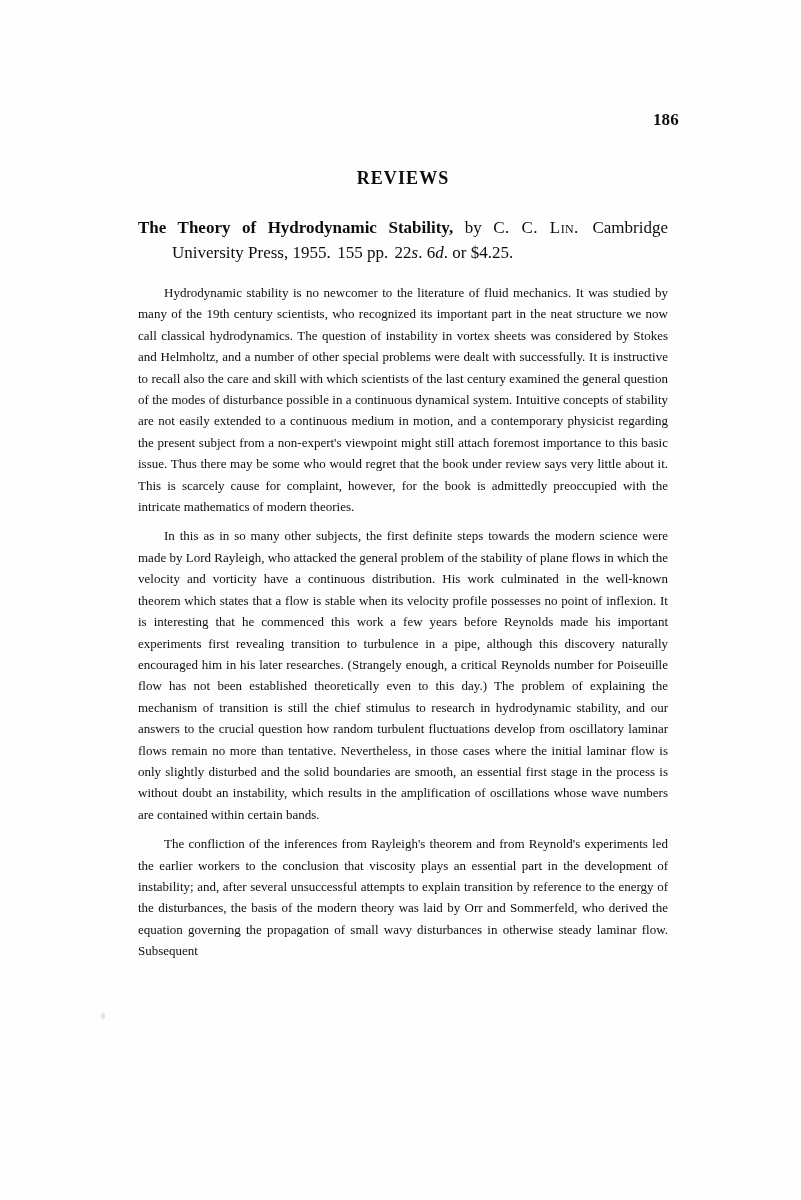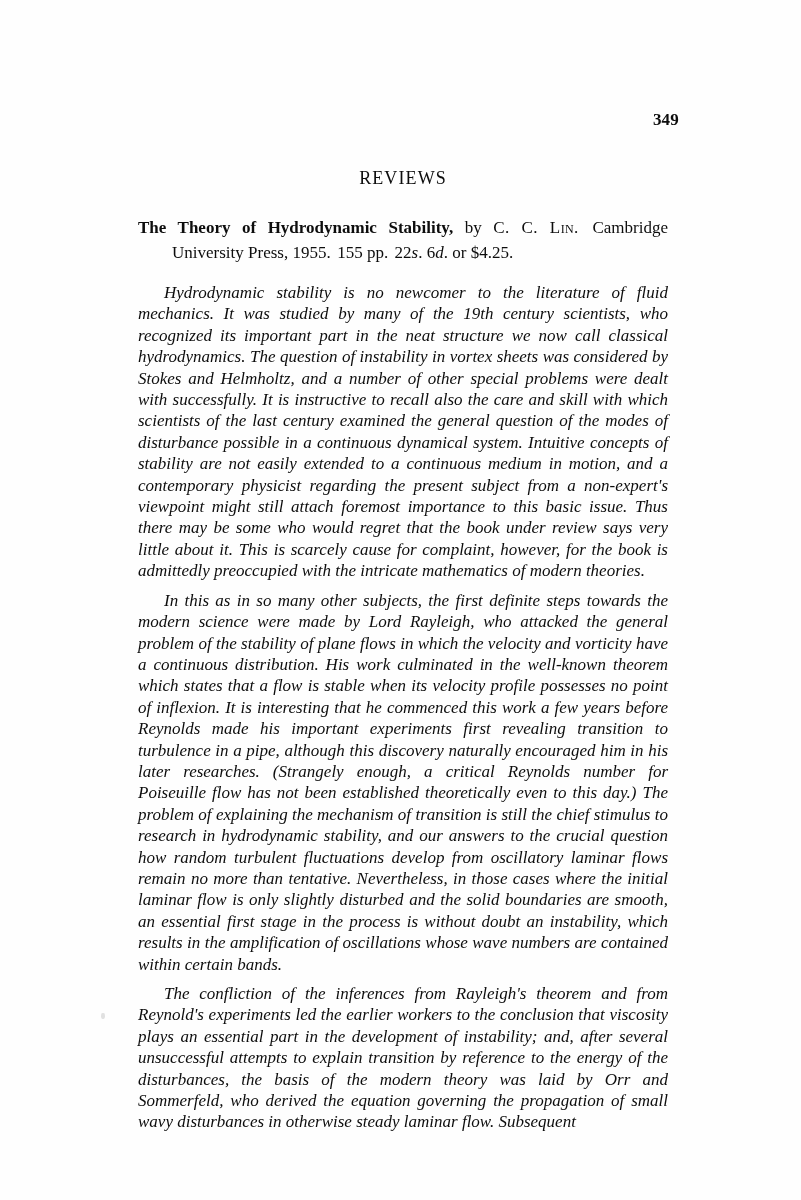--- a/index.html
+++ b/index.html
@@ -42,21 +42,21 @@
     left: 138px;
     top: 168px;
     width: 530px;
   }
 
   .section-heading {
     text-align: center;
     font-size: 18px;
     letter-spacing: 1.1px;
     margin: 0 0 26px 0;
-    font-weight: 400;
+    font-weight: 700;
   }
 
   
   .citation {
     font-size: 17px;
     line-height: 25px;
     text-align: justify;
     text-justify: inter-word;
     margin: 8px 0 17px 0;
     padding-left: 34px;
@@ -72,28 +72,27 @@
   .citation .shilling,
   .citation .pence {
     font-style: italic;
   }
   .citation .sp {
     letter-spacing: 2.2px;
   }
 
   
   .para {
-    font-size: 17px;
+    font-size: 13px;
     line-height: 21.4px;
     text-align: justify;
     text-justify: inter-word;
     margin: 0;
     text-indent: 26px;
     hyphens: none;
-    font-style: italic;
   }
   .para + .para {
     margin-top: 8px;
   }
 
   
   .scan-speck {
     position: absolute;
     left: 101px;
     top: 1013px;
@@ -102,21 +101,21 @@
     background: #c9c9c9;
     opacity: 0.55;
     border-radius: 40%;
   }
 </style>
 </head>
 <body>
 
 <div class="page">
 
-  <div class="folio">349</div>
+  <div class="folio">186</div>
 
   <div class="column">
 
     <h1 class="section-heading">REVIEWS</h1>
 
     <p class="citation"><span class="book-title">The Theory of Hydrodynamic Stability,</span> <span>by</span> <span class="author-name">C. C. Lin.</span><span class="sp"> </span> <span>Cambridge University Press, 1955.</span><span class="sp"> </span> <span>155 pp.</span><span class="sp"> </span> <span>22</span><span class="shilling">s</span>. <span>6</span><span class="pence">d</span>. <span>or</span> <span>$4.25.</span></p>
 
     <p class="para">Hydrodynamic stability is no newcomer to the literature of fluid mechanics.  It was studied by many of the 19th century scientists, who recognized its important part in the neat structure we now call classical hydrodynamics.  The question of instability in vortex sheets was considered by Stokes and Helmholtz, and a number of other special problems were dealt with successfully.  It is instructive to recall also the care and skill with which scientists of the last century examined the general question of the modes of disturbance possible in a continuous dynamical system. Intuitive concepts of stability are not easily extended to a continuous medium in motion, and a contemporary physicist regarding the present subject from a non-expert's viewpoint might still attach foremost importance to this basic issue.  Thus there may be some who would regret that the book under review says very little about it.  This is scarcely cause for complaint, however, for the book is admittedly preoccupied with the intricate mathematics of modern theories.</p>
 
     <p class="para">In this as in so many other subjects, the first definite steps towards the modern science were made by Lord Rayleigh, who attacked the general problem of the stability of plane flows in which the velocity and vorticity have a continuous distribution.  His work culminated in the well-known theorem which states that a flow is stable when its velocity profile possesses no point of inflexion.  It is interesting that he commenced this work a few years before Reynolds made his important experiments first revealing transition to turbulence in a pipe, although this discovery naturally encouraged him in his later researches.  (Strangely enough, a critical Reynolds number for Poiseuille flow has not been established theoretically even to this day.)  The problem of explaining the mechanism of transition is still the chief stimulus to research in hydrodynamic stability, and our answers to the crucial question how random turbulent fluctuations develop from oscillatory laminar flows remain no more than tentative.  Nevertheless, in those cases where the initial laminar flow is only slightly disturbed and the solid boundaries are smooth, an essential first stage in the process is without doubt an instability, which results in the amplification of oscillations whose wave numbers are contained within certain bands.</p>

